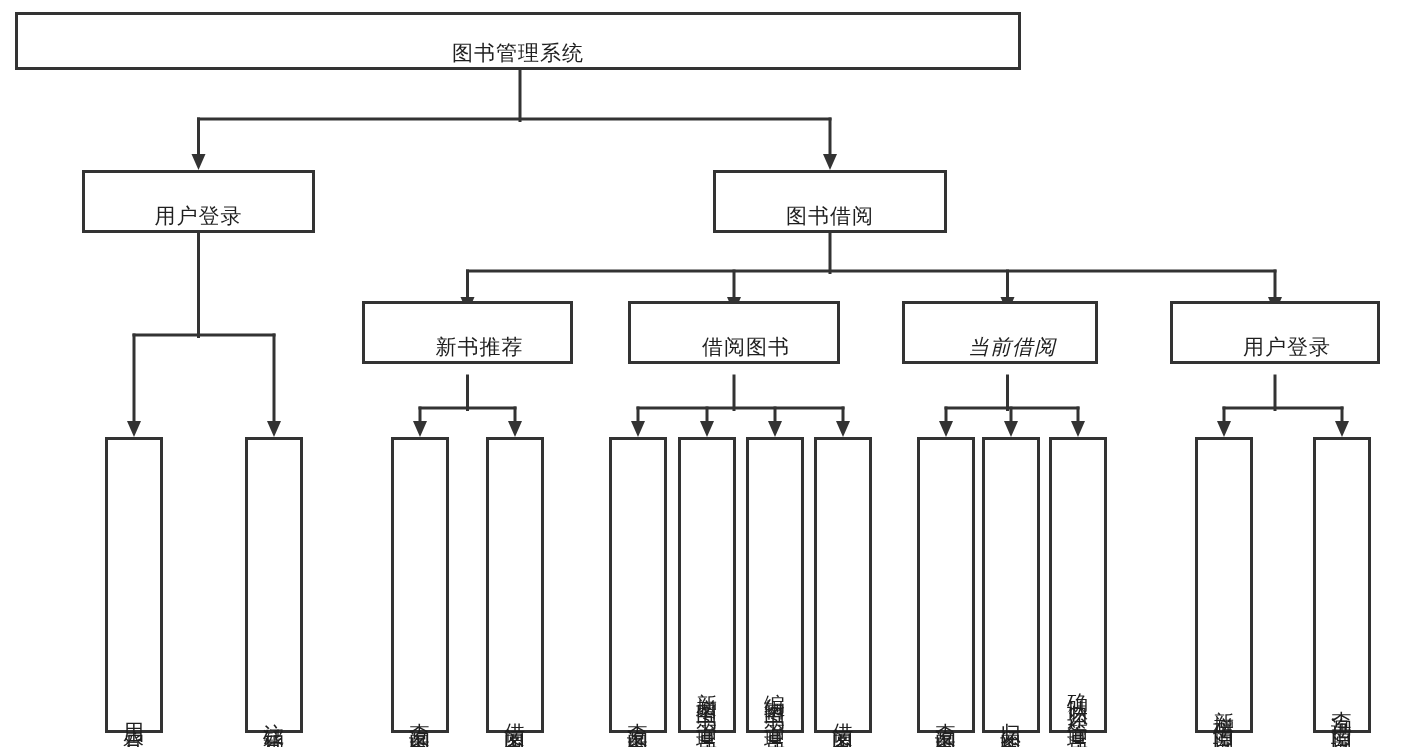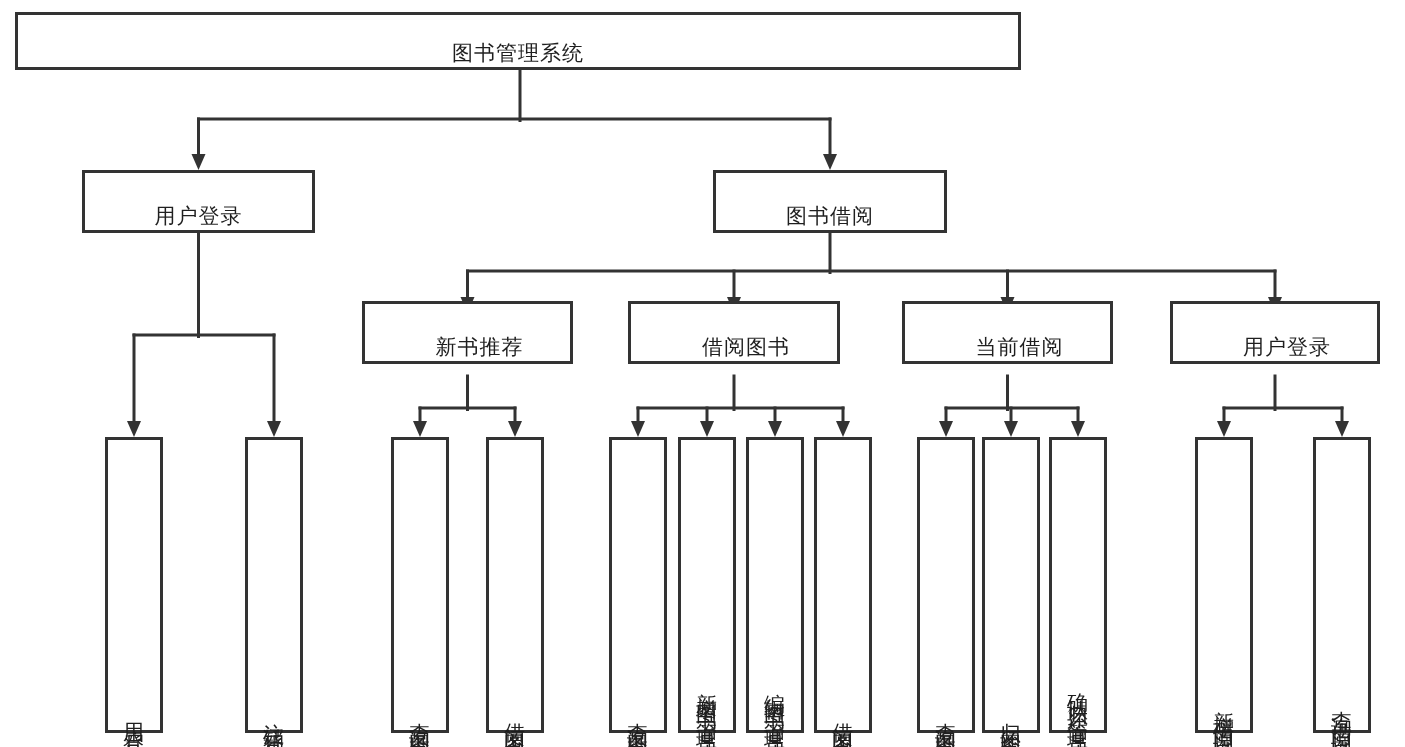--- a/index.html
+++ b/index.html
@@ -134,21 +134,21 @@
   <div class="box hbox lvl2" style="left:713px;width:234px;">
     <span>图书借阅</span>
   </div>
 
   <div class="box hbox lvl3" style="left:362px;width:211px;">
     <span>新书推荐</span>
   </div>
   <div class="box hbox lvl3" style="left:628px;width:212px;">
     <span>借阅图书</span>
   </div>
-  <div class="box hbox lvl3" style="left:902px;width:211px;">
+  <div class="box hbox lvl3" style="left:902px;width:196px;font-style:italic;">
     <span>当前借阅</span>
   </div>
   <div class="box hbox lvl3" style="left:1170px;width:210px;">
     <span>用户登录</span>
   </div>
 
   <div class="box leaf" style="left:105px;">
     <span class="vtext">用户登录</span>
   </div>
   <div class="box leaf" style="left:245px;">

